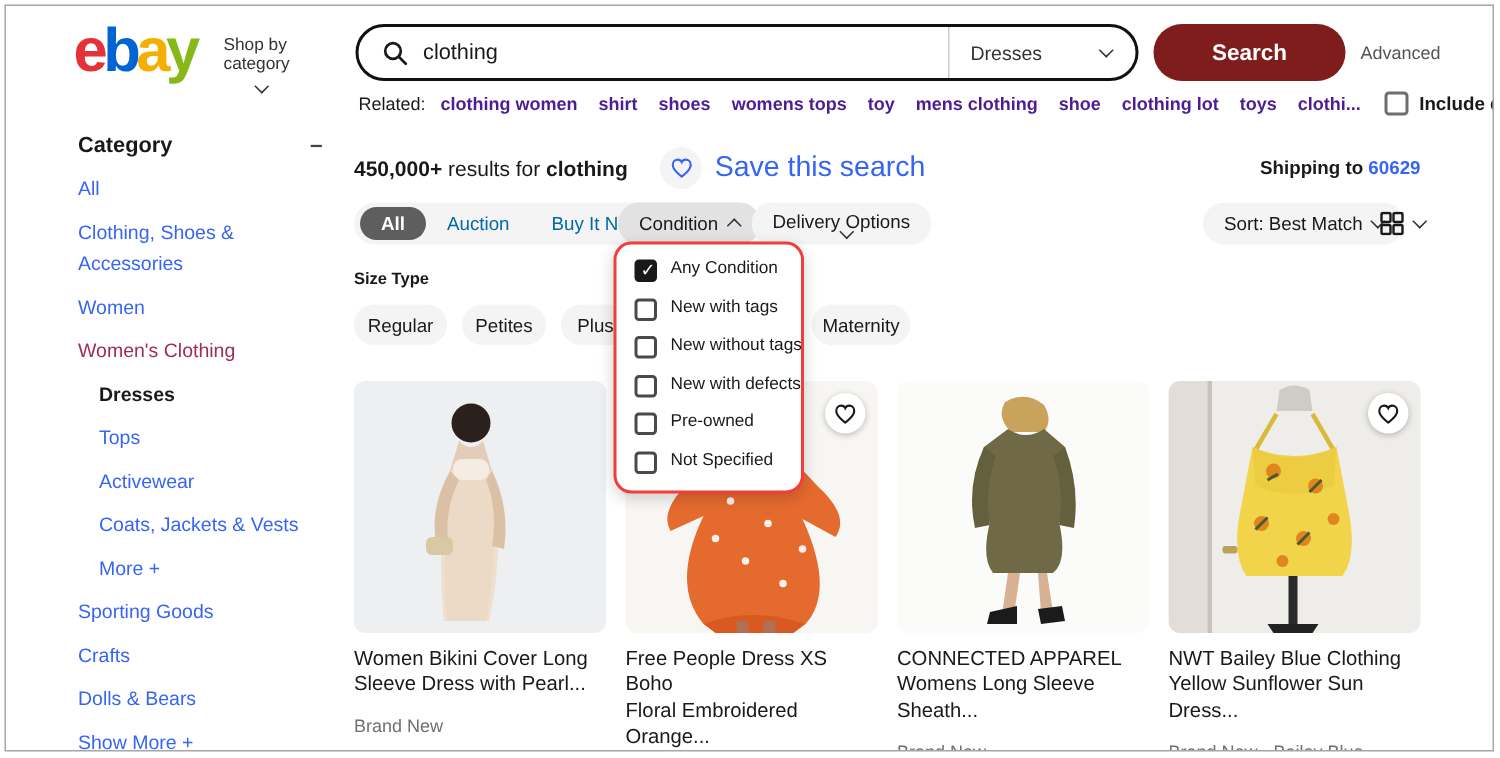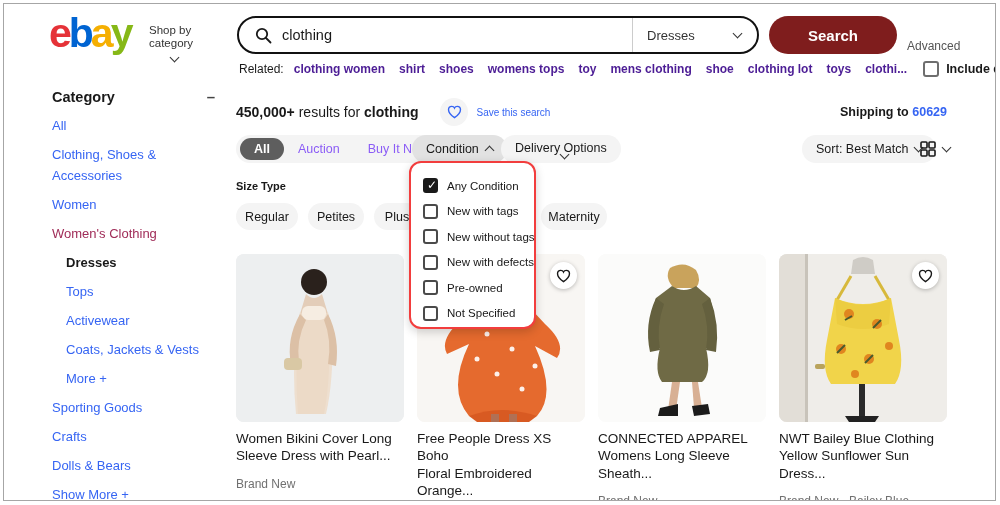--- a/index.html
+++ b/index.html
@@ -7,21 +7,21 @@
   .page { position:absolute; left:3px; top:3px; width:993px; height:498px; border:1px solid #a6a6a6; background:#fff; overflow:hidden; }
 
   
   .logo { position:absolute; left:45px; top:6px; font-weight:bold; font-size:41px; letter-spacing:-3px; cursor:pointer; }
   .shopby { position:absolute; left:145px; top:20px; font-size:11.5px; color:#333; line-height:1.15; cursor:pointer; display:flex; align-items:center; gap:8px;flex-direction:column; }
   .searchbar { position:absolute; left:233px; top:12px; width:522px; height:38px; border:2px solid #111; border-radius:20px; display:flex; align-items:center; background:#fff; }
   .searchbar input { border:0; outline:0; flex:1; font-size:14.5px; font-family:inherit; color:#191919; background:transparent; }
   .sb-icon { margin:0 10px 0 16px; flex:0 0 auto; display:block; }
   .cat-select { width:125px; height:100%; border-left:1px solid #ccc; display:flex; align-items:center; justify-content:space-between; padding:0 16px 0 14px; font-size:13px; color:#333; cursor:pointer; }
   .search-btn { position:absolute; left:765px; top:12px; width:128px; height:38px; border-radius:19px; background:#7f1d1d; color:#fff; font-weight:bold; font-size:15px; border:0; display:flex; align-items:center; justify-content:center; cursor:pointer; }
-  .advanced { position:absolute; left:903px; top:35px; font-size:12px; color:#555; cursor:pointer; }
+  .advanced { position:absolute; left:903px; top:24px; font-size:12px; color:#555; cursor:pointer; }
 
   .related-row { position:absolute; left:235px; top:57px; width:750px; display:flex; align-items:center; font-size:12px; white-space:nowrap; }
   .related-label { color:#191919; margin-right:10px; }
   .related-row a { color:#4c1d95; text-decoration:none; font-weight:bold; margin-right:14px; cursor:pointer; }
   .incl { display:flex; align-items:center; gap:7px; margin-left:2px; }
   .incl .box { width:16px; height:16px; border:2px solid #6e6e6e; border-radius:3px; background:#fff; cursor:pointer; flex:0 0 auto; }
   .incl .lbl { font-weight:bold; font-size:12.5px; }
 
   
   .sidebar { position:absolute; left:48px; top:84px; width:165px; }
@@ -30,38 +30,38 @@
   .cat-item { font-size:13px; color:#3665f3; margin-bottom:8.5px; cursor:pointer; line-height:1.58; }
   .cat-item.sub { padding-left:14px; }
   .cat-item.current { color:#a02c58; }
   .cat-item.selected { color:#191919; font-weight:bold; }
 
   
   .results-row { position:absolute; left:232px; top:94px; width:711px; display:flex; align-items:center; font-size:14px; }
   .res-bold { font-weight:bold; }
   .save-wrap { display:flex; align-items:center; margin-left:22px; cursor:pointer; }
   .heart-circle { width:28px; height:28px; border-radius:50%; background:#f4f4f4; display:flex; align-items:center; justify-content:center; margin-right:8px; }
-  .save-link { color:#3665f3; font-size:10px; }
+  .save-link { color:#3665f3; font-size:19px; }
   .ship { margin-left:auto; font-size:12.5px; font-weight:bold; }
   .ship .zip { color:#3665f3; font-weight:bold; cursor:pointer;margin-top:28px; }
 
   .filter-row { position:absolute; left:232px; top:131px; width:711px; height:28px; }
   .tabs { position:absolute; left:0; top:0; height:28px; background:#f4f4f4; border-radius:14px; display:flex; align-items:center; padding:0 4px; }
-  .tab { font-size:12.5px; color:#8b5cf6; padding:0 14px; cursor:pointer; }
+  .tab { font-size:12.5px; color:#0369a1; padding:0 14px; cursor:pointer; }
   .tab.selected { background:#5e5e5e; color:#fff; border-radius:12px; height:22px; display:flex; align-items:center; font-weight:bold; margin-left:0; }
   .pill { position:absolute; top:0; height:28px; border-radius:14px; background:#f4f4f4; display:flex; align-items:center; justify-content:center; font-size:12.5px; cursor:pointer; padding:0 14px; color:#191919; }
   .pill.open { background:#e2e2e2; }
   .chv { display:inline-block; width:7px; height:7px; border-right:1.6px solid #333; border-bottom:1.6px solid #333; transform:rotate(45deg); margin-left:7px; margin-top:-4px; }
   .chv.up { transform:rotate(-135deg); margin-top:3px; }
 
   .size-type-head { position:absolute; left:232px; top:176px; font-size:11px; font-weight:bold; }
   .stpill { position:absolute; top:199px; height:27px; border-radius:14px; background:#f4f4f4; display:flex; align-items:center; justify-content:center; font-size:12.5px; cursor:pointer; }
 
   .dropdown { position:absolute; left:405px; top:157px; width:127px; height:168px; background:#fff; border:2px solid #f23d3d; border-radius:12px; box-shadow:0 3px 10px rgba(0,0,0,.18); z-index:30; padding:10px 0 0 12px; }
-  .dd-row { display:flex; align-items:center; gap:9px; height:25.5px; cursor:pointer; }
+  .dd-row { display:flex; gap:9px; height:25.5px; cursor:pointer; }
   .cbx { width:15px; height:15px; border:2px solid #4a4a4a; border-radius:3px; background:#fff; flex:0 0 auto; position:relative; }
   .cbx.checked { background:#191919; border-color:#191919; }
   .cbx.checked::after { content:"\2713"; position:absolute; left:2px; top:-2px; color:#fff; font-size:12px; font-weight:bold; }
   .dd-lbl { font-size:11.5px; color:#191919; white-space:nowrap; }
 
   .grid { position:absolute; left:232px; top:250px; width:711px; display:flex; gap:13px; }
   .card { width:168px; position:relative; cursor:pointer; }
   .imgwrap { width:168px; height:168px; border-radius:8px; overflow:hidden; position:relative; }
   .heart-btn { position:absolute; top:8px; right:8px; width:27px; height:27px; border-radius:50%; background:#fff; box-shadow:0 1px 4px rgba(0,0,0,.25); display:flex; align-items:center; justify-content:center; cursor:pointer; z-index:5; }
   .p-title { margin-top:8px; font-size:13.5px; line-height:1.28; color:#191919; }

